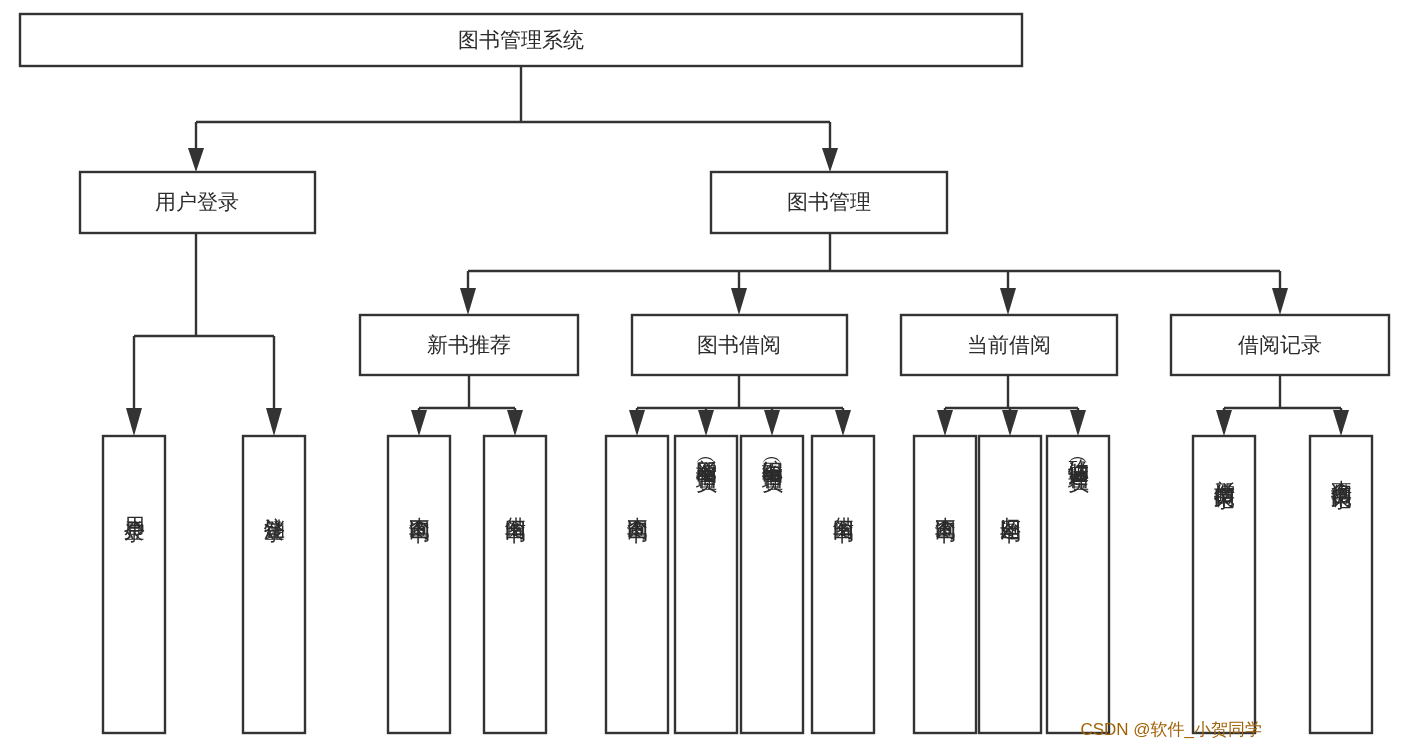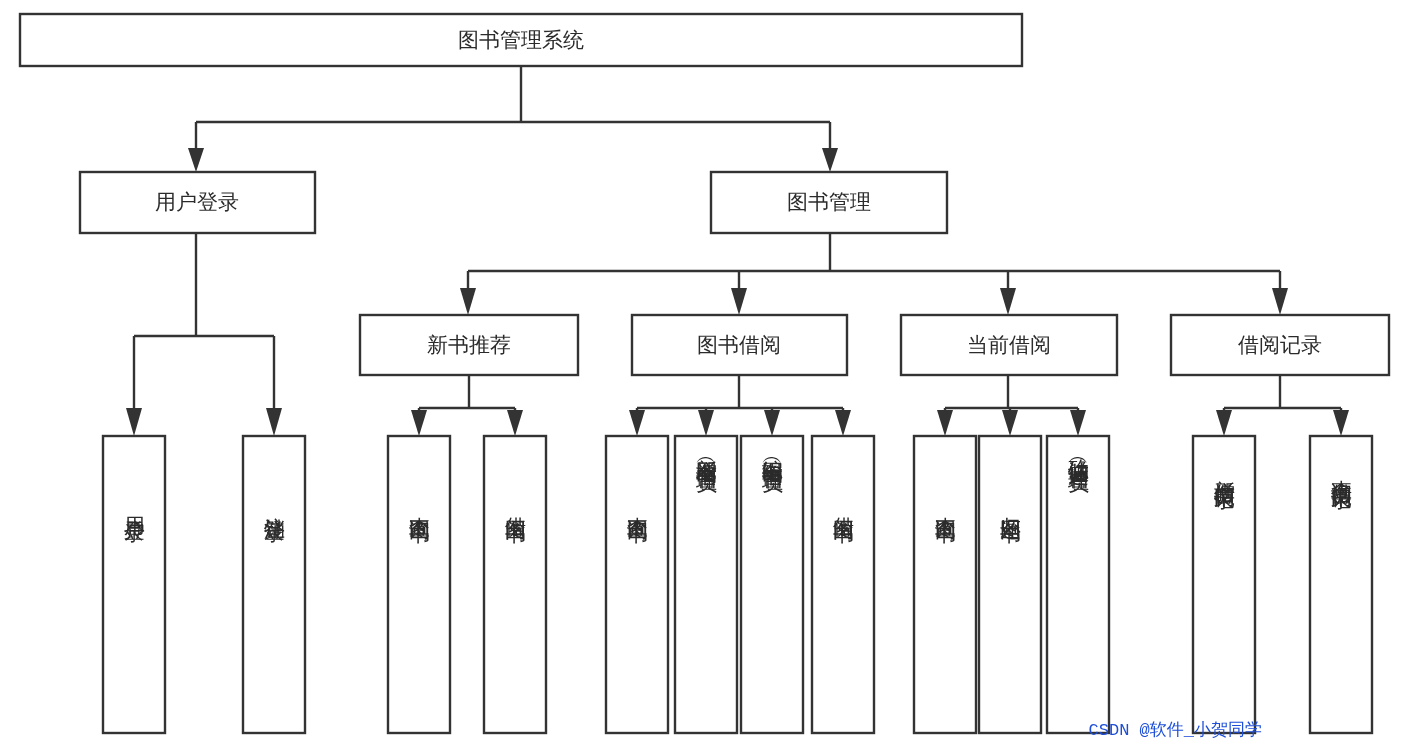--- a/index.html
+++ b/index.html
@@ -63,23 +63,23 @@
     font-size: 21px;
     line-height: 1.0;
     color: #2b2b2b;
     letter-spacing: 2px;
     white-space: nowrap;
   }
   .watermark {
     position: absolute;
     right: 8px;
     bottom: 6px;
-    font-family: Liberation Mono, monospace;
+    font-family: Liberation Sans, sans-serif;
     font-size: 17px;
-    color: #1d4ed8;
+    color: #a16207;
     white-space: nowrap;
     pointer-events: none;
   }
 </style>
 </head>
 <body>
 
 <div id="diagram-root">
 
   <svg id="flow-svg" viewBox="0 0 1405 747">

